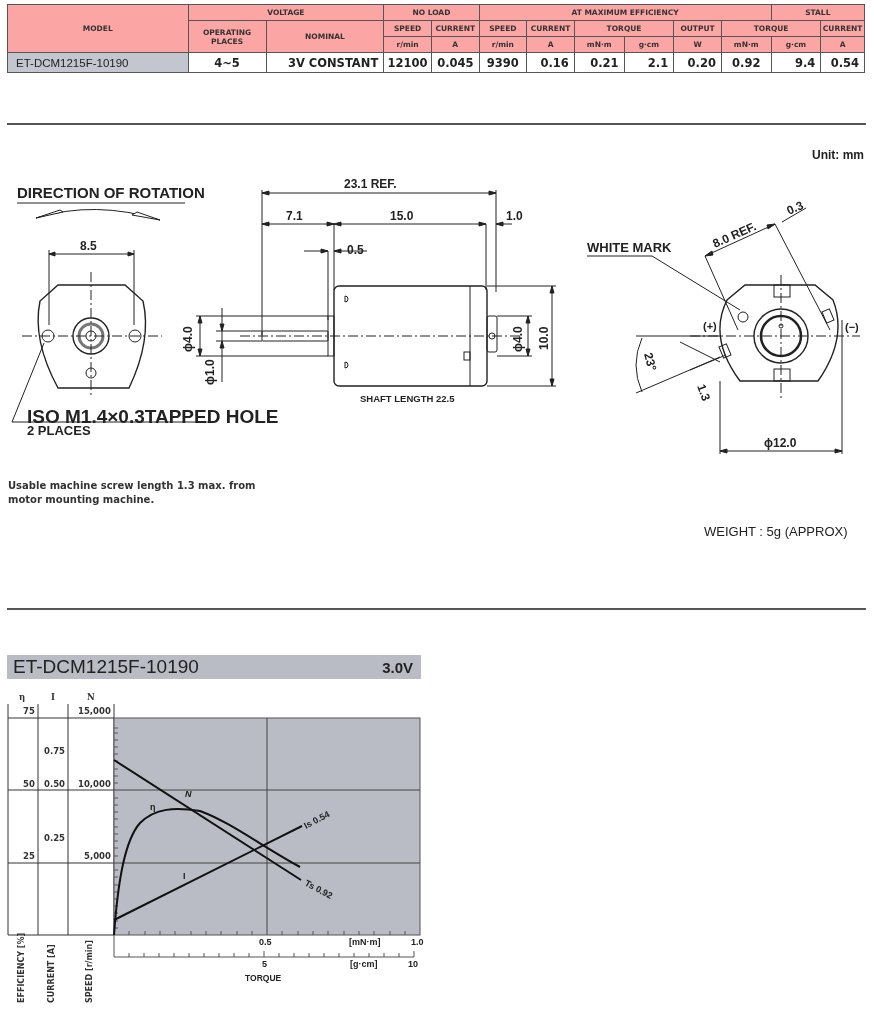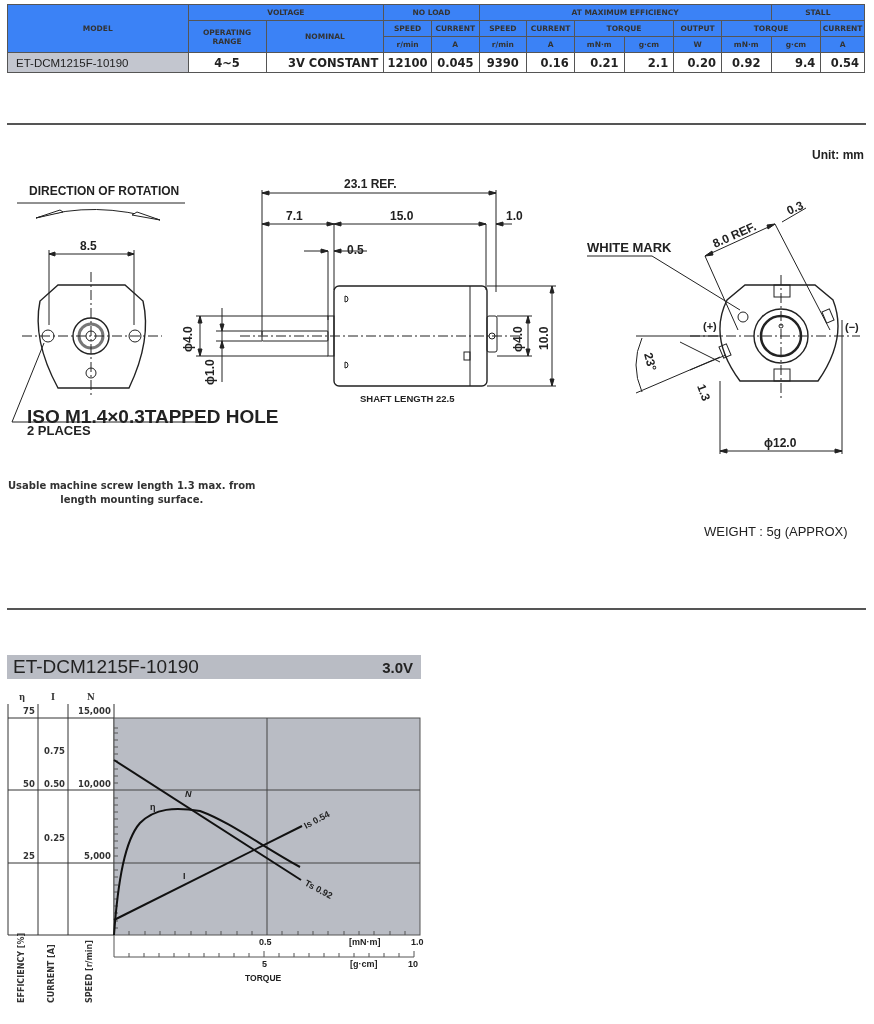--- a/index.html
+++ b/index.html
@@ -1,48 +1,48 @@
 <!DOCTYPE html>
 <html><head>
 <meta charset="utf-8">
 <style>
   html,body{margin:0;padding:0;background:#fff;}
   body{width:874px;height:1024px;position:relative;overflow:hidden;font-family:"Liberation Sans",sans-serif;color:#222;}
   .abs{position:absolute;}
   
   table.spec{position:absolute;left:7px;top:4px;width:858px;border-collapse:collapse;font-family:"DejaVu Sans",sans-serif;}
   table.spec td{border:1px solid #555;text-align:center;padding:0;font-size:7.5px;font-weight:bold;color:#333;}
-  table.spec tr.h td{background:#3b82f6;height:15px;}
+  table.spec tr.h td{background:#fca5a5;height:15px;}
   table.spec tr.v td{background:#fff;font-size:11.5px;height:19px;color:#222;}
   table.spec td.model{background:#c3c6cf !important;text-align:left;padding-left:8px;font-weight:normal;font-family:"Liberation Sans",sans-serif;font-size:12px;}
   table.spec tr.v td.r{text-align:right;padding-right:5px;}
   .rule{position:absolute;left:7px;width:859px;height:2px;background:#555;}
   .lbl{position:absolute;font-weight:bold;font-size:12px;color:#222;white-space:nowrap;}
-  .note{position:absolute;font-size:10px;font-weight:bold;color:#333;line-height:14px;font-family:"DejaVu Sans",sans-serif;text-align:center;}
+  .note{position:absolute;font-size:10px;font-weight:bold;color:#333;line-height:14px;font-family:"DejaVu Sans",sans-serif;}
   .chart-title{position:absolute;left:7px;top:655px;width:414px;height:24px;background:#b9bcc4;}
   .chart-title .t{position:absolute;left:6px;top:1px;font-size:19px;color:#222;}
   .chart-title .v{position:absolute;right:8px;top:4px;font-size:15px;font-weight:bold;color:#222;}
   .ax{position:absolute;font-size:8.5px;font-weight:bold;color:#333;font-family:"DejaVu Sans",sans-serif;}
   .vert{position:absolute;font-size:8px;font-weight:bold;color:#333;transform:rotate(-90deg);transform-origin:left top;white-space:nowrap;font-family:"DejaVu Sans",sans-serif;}
   svg text{font-family:"Liberation Sans",sans-serif;}
 </style>
 </head>
 <body>
 
 <table class="spec">
   <tbody>
       <tr class="h">
     <td rowspan="3" style="width:177px">MODEL</td>
     <td colspan="2">VOLTAGE</td>
     <td colspan="2">NO LOAD</td>
     <td colspan="6">AT MAXIMUM EFFICIENCY</td>
     <td colspan="3">STALL</td>
   </tr>
   <tr class="h">
-    <td rowspan="2" style="width:76px">OPERATING RANGE</td>
+    <td rowspan="2" style="width:76px">OPERATING PLACES</td>
     <td rowspan="2" style="width:115px">NOMINAL</td>
     <td style="width:46px">SPEED</td>
     <td style="width:46px">CURRENT</td>
     <td style="width:46px">SPEED</td>
     <td style="width:46px">CURRENT</td>
     <td colspan="2">TORQUE</td>
     <td style="width:46px">OUTPUT</td>
     <td colspan="2">TORQUE</td>
     <td style="width:42px">CURRENT</td>
   </tr>
@@ -73,21 +73,21 @@
     <td class="r">9.4</td>
     <td class="r">0.54</td>
   </tr>
 </tbody>
   </table>
 
 <div class="rule" style="top:123px"></div>
 
 <div class="lbl" style="right:10px;top:148px;font-size:12px;">Unit: mm</div>
 
-<div class="lbl" style="left:17px;top:184px;font-size:12px;margin-left:12px;">DIRECTION OF ROTATION</div>
+<div class="lbl" style="left:17px;top:184px;font-size:15px;">DIRECTION OF ROTATION</div>
 
 <svg class="abs" style="left:0;top:130px" width="874" height="330" viewBox="0 130 874 330">
   <g stroke="#222" fill="none" stroke-width="1">
 
     <line x1="17" y1="203" x2="185" y2="203"></line>
     <path d="M36 218 Q95 200 160 220"></path>
     <path d="M36 218 L60 210 L63 212 Z" fill="#fff"></path>
     <path d="M160 220 L137 212 L132 215 Z" fill="#fff"></path>
 
     <line x1="49" y1="250" x2="49" y2="325"></line>
@@ -197,21 +197,21 @@
     <text x="0" y="0" transform="translate(697 386) rotate(70)">1.3</text>
     <text x="764" y="447">ϕ12.0</text>
   </g>
 </svg>
 
 <div class="lbl" style="left:587px;top:240px;font-size:13px;">WHITE MARK</div>
 <div class="lbl" style="left:27px;top:406px;font-size:19px;">ISO M1.4×0.3TAPPED HOLE</div>
 <div class="lbl" style="left:27px;top:423px;font-size:13px;">2 PLACES</div>
 <div class="note" style="left:8px;top:479px;">
   <div>Usable machine screw length 1.3 max. from</div>
-  <div>length mounting surface.</div>
+  <div>motor mounting machine.</div>
 </div>
 <div class="abs" style="left:704px;top:524px;font-size:13px;color:#222;">WEIGHT : 5g  (APPROX)</div>
 
 <div class="rule" style="top:608px"></div>
 
 <div class="chart-title">
   <span class="t">ET-DCM1215F-10190</span>
   <span class="v">3.0V</span>
 </div>
 

